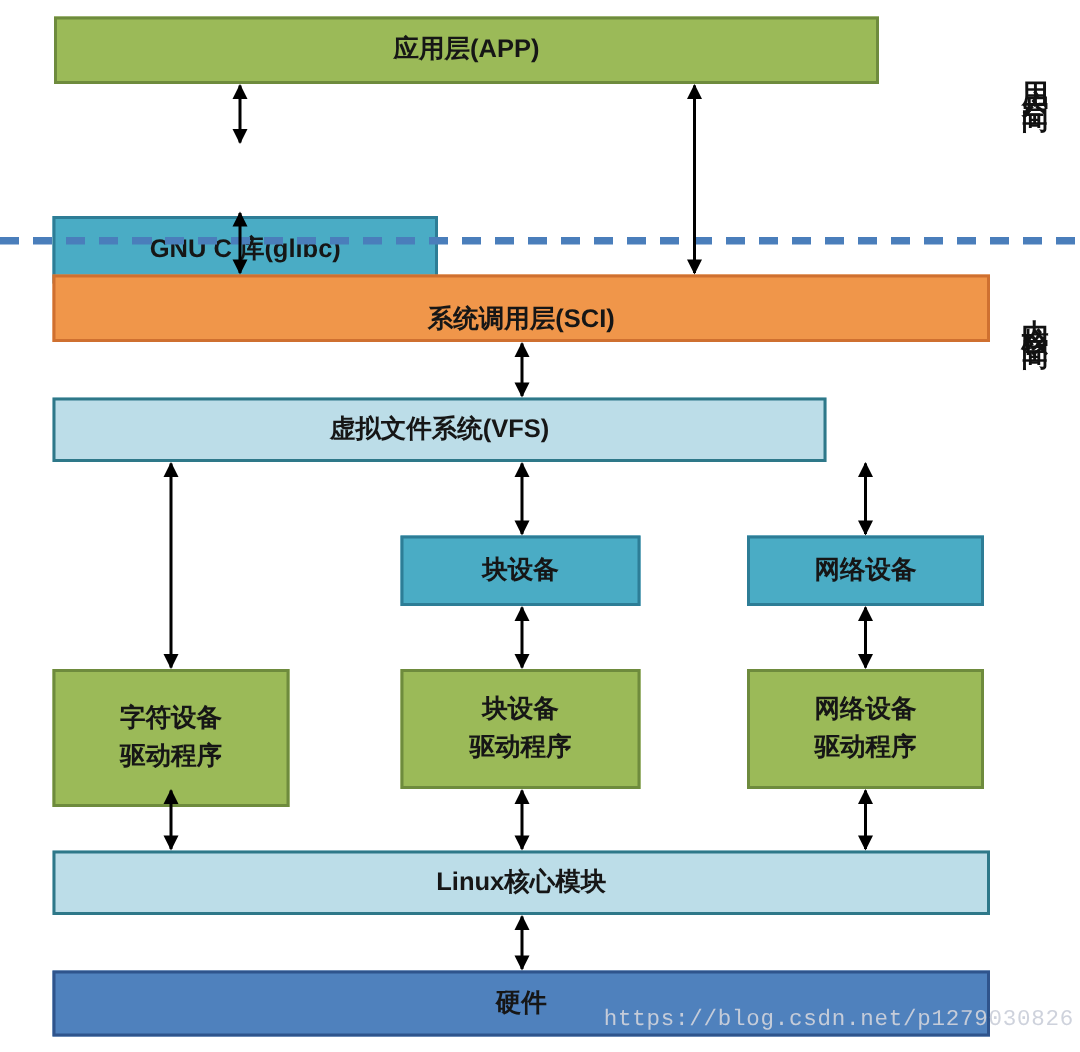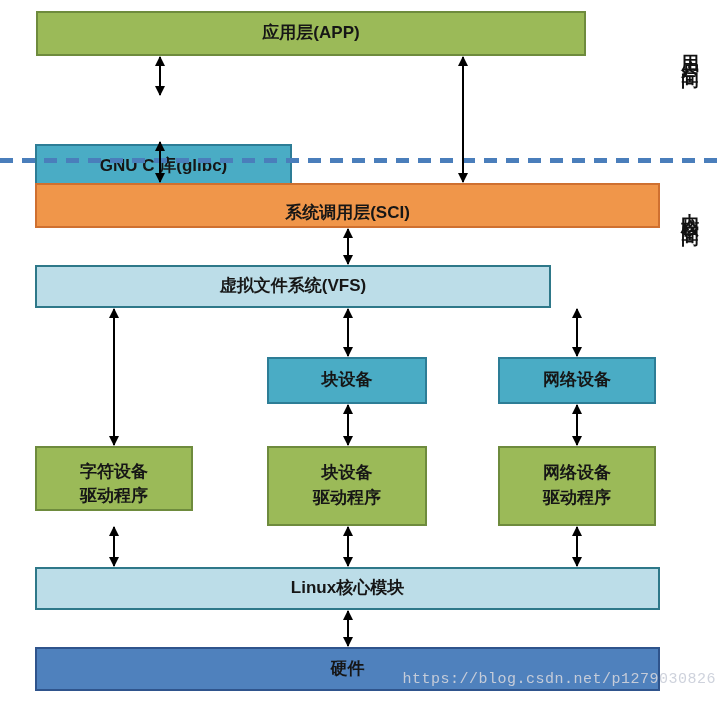--- a/index.html
+++ b/index.html
@@ -65,21 +65,21 @@
   </div>
 
   <div class="box teal" style="left:267px;top:357px;width:160px;height:47px;">
     <span>块设备</span>
   </div>
 
   <div class="box teal" style="left:498px;top:357px;width:158px;height:47px;">
     <span>网络设备</span>
   </div>
 
-  <div class="box green" style="left:35px;top:446px;width:158px;height:65px;justify-content:flex-end;">
+  <div class="box green" style="left:35px;top:446px;width:158px;height:92px;">
     <span>字符设备</span>
     <span>驱动程序</span>
   </div>
 
   <div class="box green" style="left:267px;top:446px;width:160px;height:80px;">
     <span>块设备</span>
     <span>驱动程序</span>
   </div>
 
   <div class="box green" style="left:498px;top:446px;width:158px;height:80px;">

